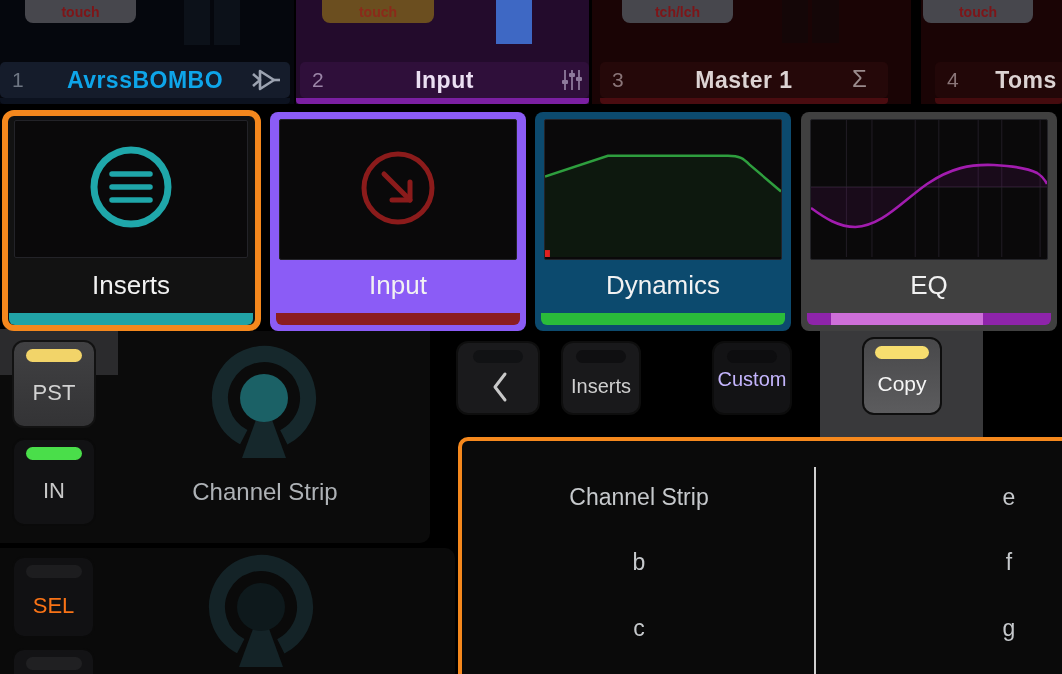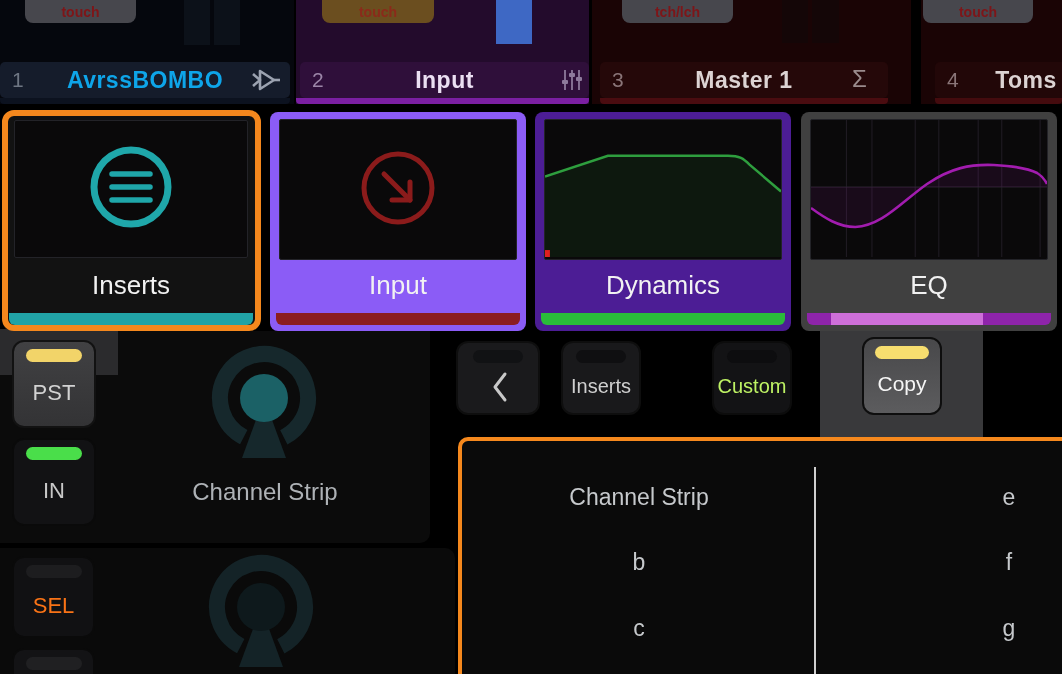--- a/index.html
+++ b/index.html
@@ -129,21 +129,21 @@
       <svg width="236" height="139" viewBox="0 0 236 139">
         <circle cx="118" cy="68" r="34" fill="none" stroke="#8B1B1B" stroke-width="5"></circle>
         <line x1="104" y1="54" x2="130" y2="80" stroke="#8B1B1B" stroke-width="5" stroke-linecap="round"></line>
         <polyline points="130,62 130,80 112,80" fill="none" stroke="#8B1B1B" stroke-width="5" stroke-linecap="round" stroke-linejoin="round"></polyline>
       </svg>
     </div>
     <div class="tile-label">Input</div>
     <div class="tile-bar" style="background:#8B1D20"></div>
   </div>
 
-  <div class="tile" style="left:535px;background:#4c1d95">
+  <div class="tile" style="left:535px;background:#0c4a6e">
     <div class="screen">
       <svg width="236" height="137" viewBox="0 0 240 138" preserveAspectRatio="none">
         <path d="M0,57 L64,36 L186,36 C198,36 202,39 208,45 L240,72 L240,138 L0,138 Z" fill="rgba(46,158,62,0.10)"></path>
         <path d="M0,57 L64,36 L186,36 C198,36 202,39 208,45 L240,72" fill="none" stroke="#2E9E3E" stroke-width="2.5"></path>
         <rect x="0" y="131" width="5" height="7" fill="#E02020"></rect>
       </svg>
     </div>
     <div class="tile-label">Dynamics</div>
     <div class="tile-bar" style="background:#2ABB3A"></div>
   </div>
@@ -215,21 +215,21 @@
     </svg>
   </div>
 
   <div class="hw-btn" style="left:561px;top:341px;width:80px;height:74px;background:#19191B;border-color:#0E0E0E">
     <div class="led" style="width:50px;background:#0F0F11"></div>
     <div class="toolbar-text" style="top:32px;color:#CFCFCF">Inserts</div>
   </div>
 
   <div class="hw-btn" style="left:712px;top:341px;width:80px;height:74px;background:#131315;border-color:#0C0C0C">
     <div class="led" style="width:50px;background:#0D0D0F"></div>
-    <div class="toolbar-text" style="top:32px;color:#bef264">Custom</div>
+    <div class="toolbar-text" style="top:25px;color:#c4b5fd">Custom</div>
   </div>
 
   <div class="hw-btn" style="left:862px;top:337px;width:80px;height:78px;background:linear-gradient(#48484A,#5C5C5E);border-color:#0E0E0E;z-index:6">
     <div class="led" style="width:54px;background:#F7DE6F"></div>
     <div class="toolbar-text" style="top:33px;font-size:21px;color:#F6F6F6">Copy</div>
   </div>
 
   <div class="popup">
     <div class="popup-item" style="left:177px;top:56px">Channel Strip</div>
     <div class="popup-item" style="left:177px;top:121px">b</div>

